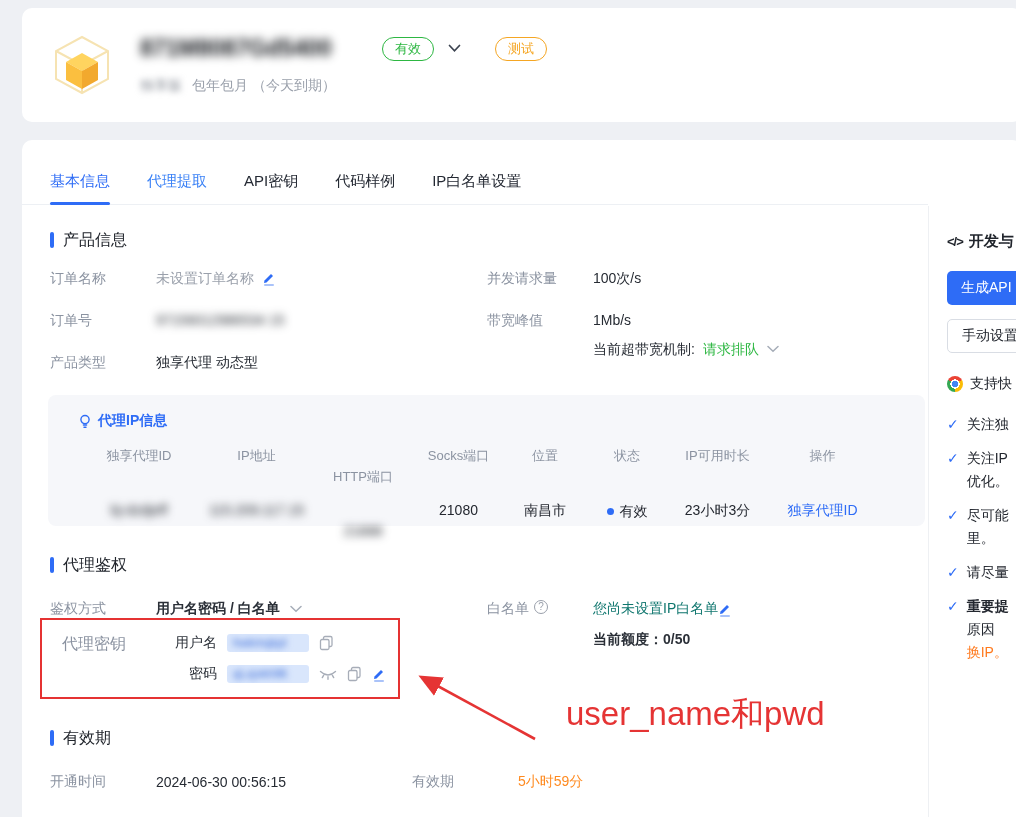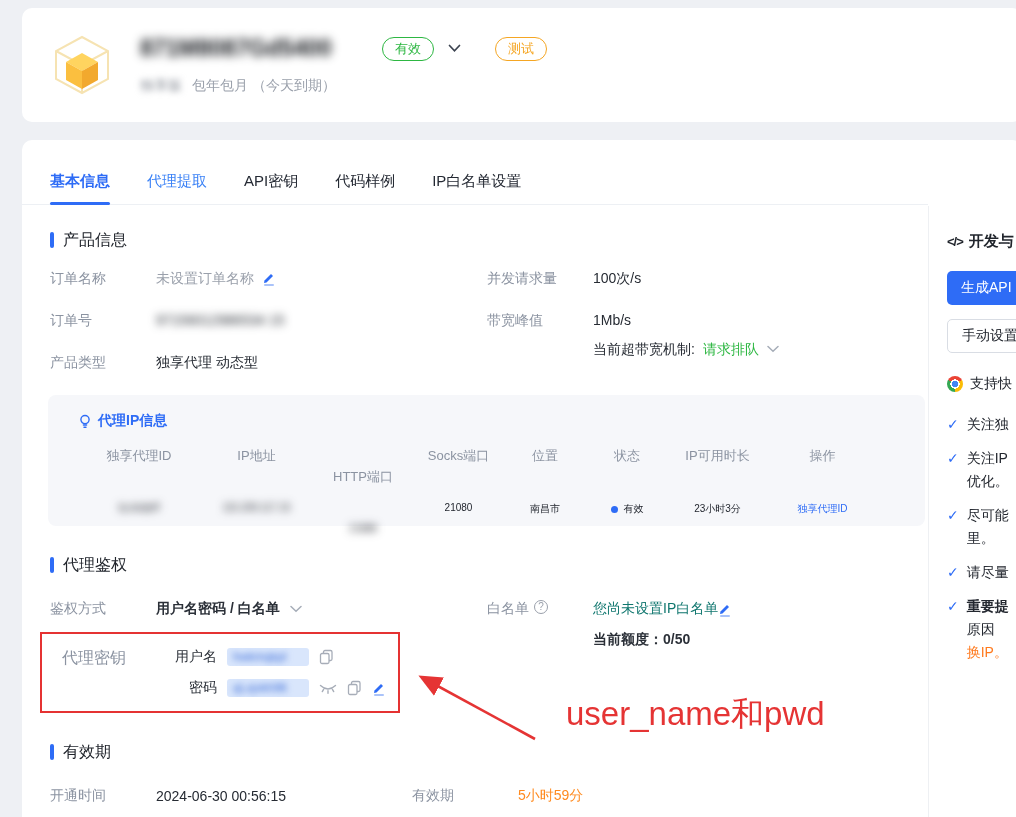--- a/index.html
+++ b/index.html
@@ -29,21 +29,21 @@
   .masked-sub { filter:blur(3px); color:#8a8f98; font-size:14px; }
   
   .main-card {
     position:absolute; left:22px; top:140px; width:1000px; height:677px;
     background:#fff; border-radius:10px 10px 0 0; display:flex;
   }
   .left-col { width:906px; flex-shrink:0; }
   .tabs { height:65px; display:flex; align-items:flex-end; gap:37px;
           padding:0 0 13px 28px; border-bottom:1px solid #edf0f4; }
   .tab { font-size:15px; color:#242933; position:relative; cursor:pointer; }
-  .tab.active { color:#2e6cf6; font-weight:bold; }
+  .tab.active { color:#2e6cf6; font-weight:normal; }
   .tab.active::after { content:""; position:absolute; left:0; right:0; bottom:-14px;
           height:3px; background:#2e6cf6; border-radius:2px; }
   .tab.hovered { color:#3b82f6; }
   .content { position:relative; padding:26px 0 0 28px; }
   .section-head { display:flex; align-items:center; gap:9px;
           font-size:16px; font-weight:normal; color:#21252c; height:18px; }
   .section-bar { width:4px; height:16px; background:#2e6cf6; border-radius:2px; }
   
   .fields { position:relative; margin-top:20px; }
   .frow { display:flex; align-items:flex-start; margin-bottom:24px; font-size:14px; line-height:18px; }
@@ -56,31 +56,31 @@
   .green-link { color:#2db742; }
   
   .panel { margin-top:20px; margin-left:-2px; width:877px; height:131px;
           background:#f6f7fa; border-radius:8px; padding:17px 30px 0 30px; }
   .panel-title { display:flex; align-items:center; gap:6px; color:#2e6cf6;
           font-size:14px; font-weight:bold; }
   .ptable { margin-top:17px; width:800px; }
   .prow { display:flex; }
   .pcell { text-align:center; font-size:13px; color:#8b93a1; }
   .prow.vals { margin-top:16px; }
-  .prow.vals .pcell { font-size:10px; color:#23272f; }
+  .prow.vals .pcell { font-size:14px; color:#23272f; }
   .c1{width:122px;} .c2{width:113px;} .c3{width:100px;margin-top:21px;} .c4{width:91px;}
   .c5{width:82px;} .c6{width:82px;} .c7{width:99px;} .c8{width:111px;}
   .status-cell { display:inline-flex; align-items:center; gap:6px; }
   .dot { width:7px; height:7px; border-radius:50%; background:#2e6cf6; display:inline-block; }
   .blue-link { color:#2e6cf6; cursor:pointer; }
   
   .auth-section { margin-top:30px; position:relative; }
   .auth-row { margin-top:26px; display:flex; align-items:center; font-size:14px; }
   .auth-value { color:#2b3038; font-weight:600; display:flex; align-items:center; gap:10px; }
-  .red-box { margin-top:14px; margin-left:-10px; width:360px;
+  .red-box { margin-left:-10px; width:360px;
           border:2px solid #e53232; padding:12px 0 12px 20px; display:flex; }
   .red-box .flabel { width:107px; padding-top:2px; }
   .cred-rows { display:flex; flex-direction:column; gap:9px; }
   .cred-row { display:flex; align-items:center; gap:10px; height:22px; font-size:14px; }
   .cred-label { width:48px; text-align:right; color:#2b3038; }
   .chip { width:82px; height:18px; background:#d9e6fc; border-radius:3px;
           font-size:12px; line-height:18px; padding:0 6px; overflow:hidden; }
   .chip span { filter:blur(3px); color:#3f6fd8; }
   .icon-btn { display:inline-flex; align-items:center; cursor:pointer; }
   .auth-right { position:absolute; left:437px; top:44px; font-size:14px; }

